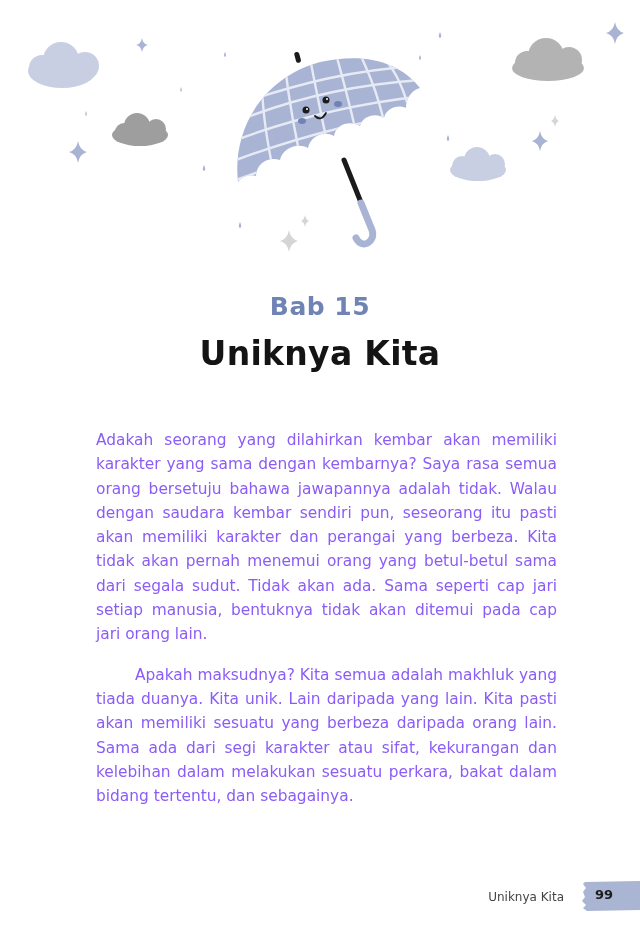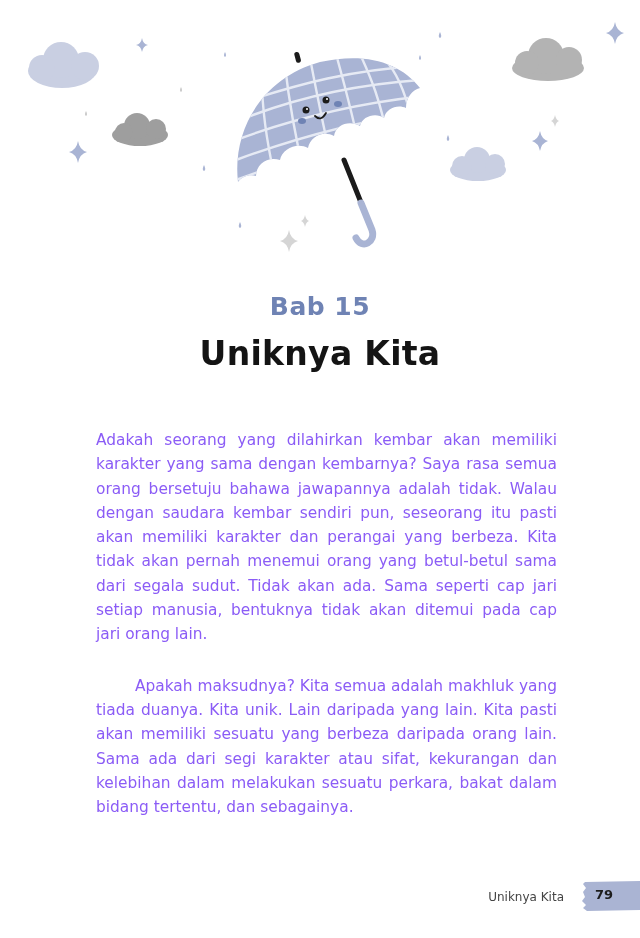--- a/index.html
+++ b/index.html
@@ -17,21 +17,21 @@
       position: absolute; top: 334px; left: 0; width: 640px; text-align: center;
       font-family: "DejaVu Sans", sans-serif; font-weight: bold; font-size: 33px;
       color: #141414; letter-spacing: 0.3px;
     }
     .body-text {
       position: absolute; left: 96px; top: 428px; width: 461px;
       font-family: "DejaVu Sans", sans-serif; font-size: 15.4px; line-height: 24.3px;
       color: #8b5cf6; text-align: justify; text-align-last: left;
     }
     .body-text p { margin: 0; }
-    .body-text p + p { margin-top: 27px; text-indent: 39px; }
+    .body-text p + p { margin-top: 16px; text-indent: 39px; }
     .footer-title {
       position: absolute; top: 890px; left: 458px; width: 106px; text-align: right;
       font-family: "DejaVu Sans", sans-serif; font-size: 12px; color: #444;
     }
     .page-tab {
       position: absolute; top: 881px; left: 581px; width: 59px; height: 30px;
     }
     .page-tab svg { position: absolute; left: 0; top: 0; }
     .page-num {
       position: absolute; left: 14px; top: 6px; font-family: "DejaVu Sans", sans-serif;
@@ -136,14 +136,14 @@
 <div class="body-text">
   <p>Adakah seorang yang dilahirkan kembar akan memiliki karakter yang sama dengan kembarnya? Saya rasa semua orang bersetuju bahawa jawapannya adalah tidak. Walau dengan saudara kembar sendiri pun, seseorang itu pasti akan memiliki karakter dan perangai yang berbeza. Kita tidak akan pernah menemui orang yang betul-betul sama dari segala sudut. Tidak akan ada. Sama seperti cap jari setiap manusia, bentuknya tidak akan ditemui pada cap jari orang lain.</p>
   <p>Apakah maksudnya? Kita semua adalah makhluk yang tiada duanya. Kita unik. Lain daripada yang lain. Kita pasti akan memiliki sesuatu yang berbeza daripada orang lain. Sama ada dari segi karakter atau sifat, kekurangan dan kelebihan dalam melakukan sesuatu perkara, bakat dalam bidang tertentu, dan sebagainya.</p>
 </div>
 
 <div class="footer-title">Uniknya Kita</div>
 <div class="page-tab">
   <svg width="59" height="30" viewBox="0 0 59 30">
     <path d="M4 1 L 59 0 L 59 29 L 6 30 L 2 27 L 5 24 L 1 20 L 4 16 L 2 11 L 5 7 L 2 3 Z" fill="#aab4d3"></path>
   </svg>
-  <span class="page-num">79</span>
+  <span class="page-num">99</span>
 </div>
 
 </body></html>

